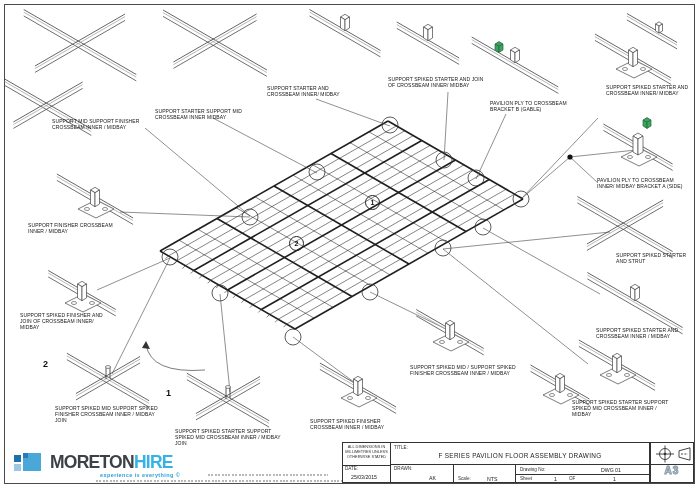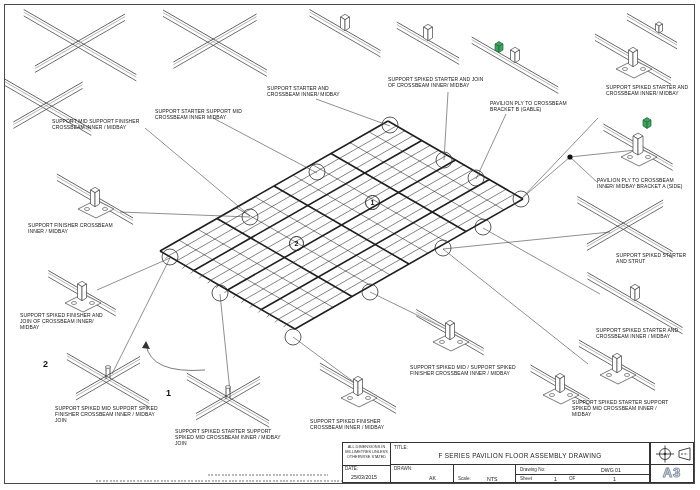--- a/index.html
+++ b/index.html
@@ -19,21 +19,21 @@
   #info-box{left:342px;top:442px;width:49px;height:41px;}
   #info-note{position:absolute;left:1px;top:2px;width:45px;font-size:3.9px;line-height:1.25;
              text-align:center;color:#333;}
   #info-divider{position:absolute;left:0;top:22px;width:100%;border-top:1px solid #333;}
   #title-block{left:390px;top:442px;width:260px;height:41px;}
   #title-row-divider{position:absolute;left:0;top:21px;width:100%;border-top:1px solid #333;}
   .vline{position:absolute;top:21px;bottom:0;border-left:1px solid #333;}
   #dn-divider{position:absolute;left:124px;right:0;top:31px;border-top:1px solid #333;}
   #proj-box{left:650px;top:442px;width:44px;height:41px;}
   #proj-divider{position:absolute;left:0;top:21px;width:100%;border-top:1px solid #333;}
-  #a3-label{position:absolute;left:0;top:22px;width:100%;text-align:center;font-size:13px;
+  #a3-label{position:absolute;left:0;top:22px;width:100%;text-align:center;font-size:10px;
             font-weight:bold;color:#eef3f7;-webkit-text-stroke:1px #8b99a6;
             text-shadow:0 0 1px #8b99a6;letter-spacing:1px;}
   
   #logo{position:absolute;left:14px;top:451px;width:320px;height:32px;}
   .logo-sq{position:absolute;}
   #logo-text{position:absolute;left:36px;top:0px;font-size:19px;font-weight:bold;letter-spacing:-.8px;
              transform:scaleX(.92);transform-origin:left;}
   #logo-primary{color:#3b4147;}
   #logo-secondary{color:#36b3e6;}
   #tagline{position:absolute;left:86px;top:21px;font-size:5.5px;font-weight:bold;color:#2b9fd6;
@@ -294,20 +294,28 @@
       <div class="callout" style="left: 597px; top: 177px; width: 86px;">PAVILION PLY TO CROSSBEAM INNER/ MIDBAY BRACKET A (SIDE)</div>
       <div class="callout" style="left: 616px; top: 252px; width: 80px;">SUPPORT SPIKED STARTER AND STRUT</div>
       <div class="callout" style="left: 596px; top: 327px; width: 92px;">SUPPORT SPIKED STARTER AND CROSSBEAM INNER / MIDBAY</div>
       <div class="callout" style="left: 572px; top: 399px; width: 104px;">SUPPORT SPIKED STARTER SUPPORT SPIKED MID CROSSBEAM INNER / MIDBAY</div>
       <div class="marker-plain" style="left: 43px; top: 359px;">2</div>
       <div class="marker-plain" style="left: 166px; top: 388px;">1</div>
       <div class="marker-circled" style="left: 365px; top: 195px;">1</div>
       <div class="marker-circled" style="left: 289px; top: 236px;">2</div>
     </div>
 
+  <div id="logo">
+    <div class="logo-sq" style="left:0;top:4px;width:7px;height:7px;background:#1d6fae;"></div>
+    <div class="logo-sq" style="left:0;top:13px;width:7px;height:7px;background:#9cc8e4;"></div>
+    <div class="logo-sq" style="left:9px;top:2px;width:18px;height:18px;background:#4aa8d8;"></div>
+    <div class="logo-sq" style="left:9px;top:2px;width:5px;height:5px;background:#2b7bb9;"></div>
+    <div id="logo-text"><span id="logo-primary">MORETON</span><span id="logo-secondary">HIRE</span></div>
+    <div id="tagline">experience is everything ©</div>
+  </div>
   <div class="fineprint" style="left:208px;top:474px;width:120px;"></div>
   <div class="fineprint" style="left:96px;top:480px;width:536px;"></div>
   <div class="fineprint" style="left:560px;top:474px;width:72px;"></div>
 
   <div id="info-box" class="tb">
     <div id="info-note">ALL DIMENSIONS IN MILLIMETRES UNLESS OTHERWISE STATED</div>
     <div id="info-divider"></div>
     <div class="tb-label" style="left:2px;top:23px;">DATE:</div>
     <div class="tb-value" style="left:8px;top:31px;">25/03/2015</div>
   </div>

